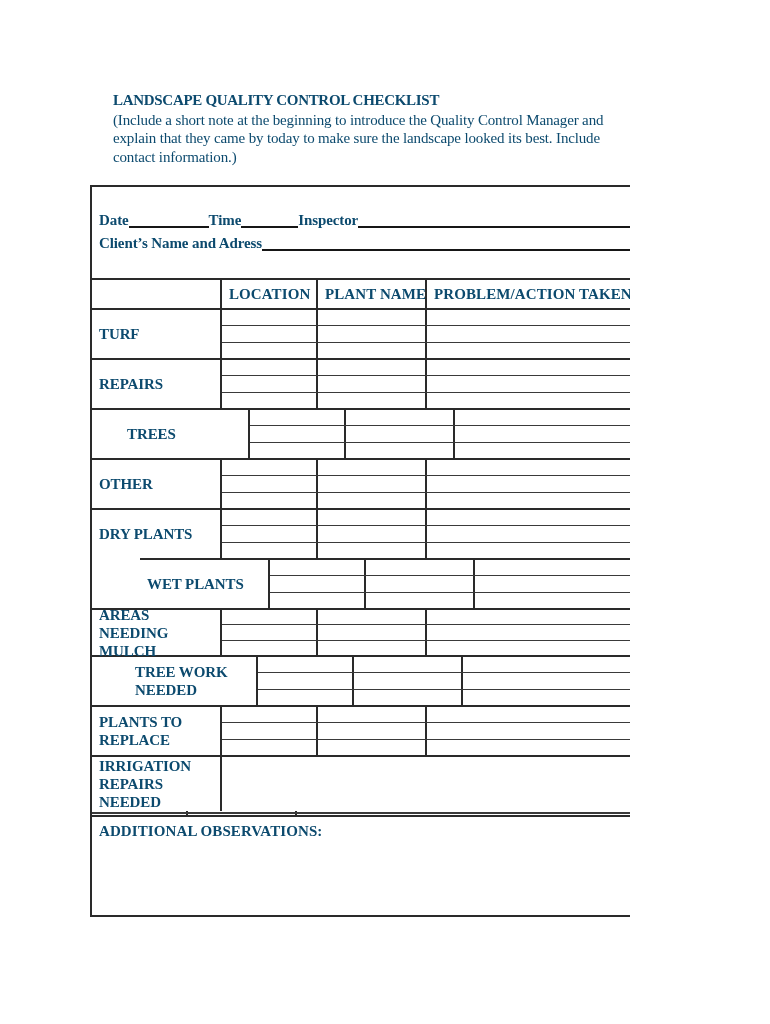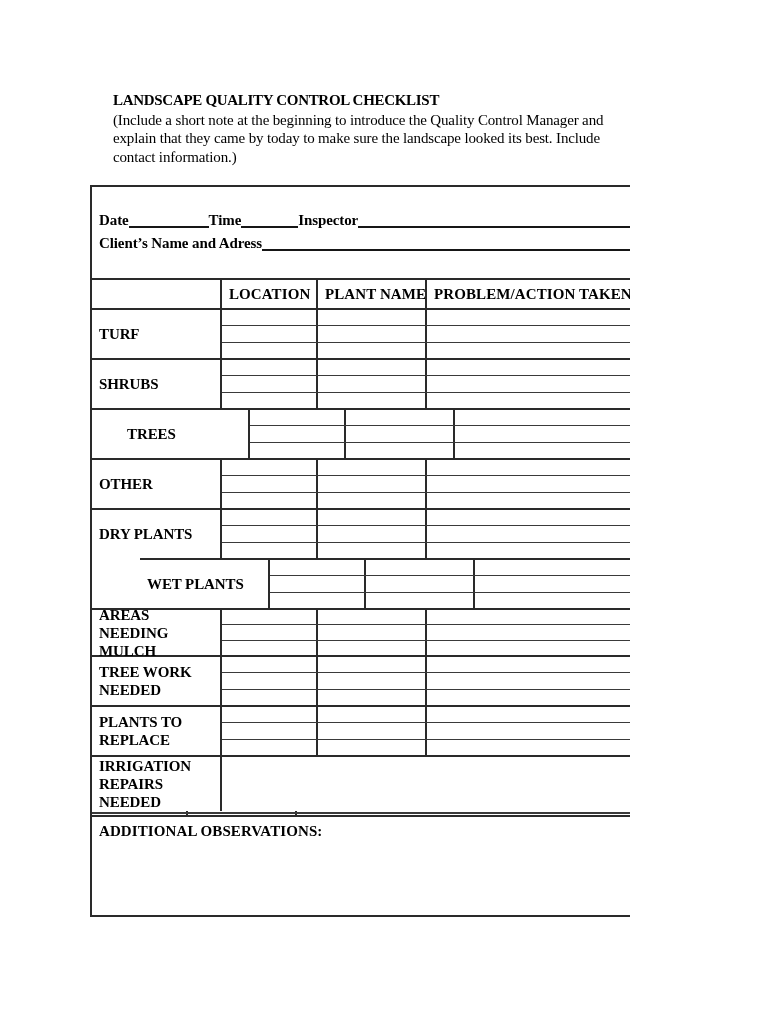--- a/index.html
+++ b/index.html
@@ -2,21 +2,21 @@
 <html><head>
 <meta charset="utf-8">
 <style>
   html, body { margin: 0; padding: 0; background: #ffffff; }
   .page {
     position: relative;
     width: 630px;
     height: 1024px;
     background: #ffffff;
     font-family: "Liberation Serif", "DejaVu Serif", serif;
-    color: #000000;
+    color: #0c4a6e;
     overflow: hidden;
   }
   .doc-title {
     position: absolute;
     left: 113px;
     top: 92px;
     font-size: 15px;
     font-weight: bold;
     letter-spacing: -0.3px;
     white-space: nowrap;
@@ -184,21 +184,21 @@
                 <div class="cell cell-prob"></div>
               </div>
               <div class="sub-row">
                 <div class="cell cell-loc"></div>
                 <div class="cell cell-plant"></div>
                 <div class="cell cell-prob"></div>
               </div>
             </div>
           </div>
           <div class="section" style="height: 50px;">
-            <div class="cat-cell">SHRUBS</div>
+            <div class="cat-cell">REPAIRS</div>
             <div class="sub-col">
               <div class="sub-row">
                 <div class="cell cell-loc"></div>
                 <div class="cell cell-plant"></div>
                 <div class="cell cell-prob"></div>
               </div>
               <div class="sub-row">
                 <div class="cell cell-loc"></div>
                 <div class="cell cell-plant"></div>
                 <div class="cell cell-prob"></div>
@@ -303,21 +303,21 @@
                 <div class="cell cell-plant"></div>
                 <div class="cell cell-prob"></div>
               </div>
               <div class="sub-row">
                 <div class="cell cell-loc"></div>
                 <div class="cell cell-plant"></div>
                 <div class="cell cell-prob"></div>
               </div>
             </div>
           </div>
-          <div class="section" style="height: 50px;">
+          <div class="section" style="height: 50px; padding-left: 36px;">
             <div class="cat-cell">TREE WORK NEEDED</div>
             <div class="sub-col">
               <div class="sub-row">
                 <div class="cell cell-loc"></div>
                 <div class="cell cell-plant"></div>
                 <div class="cell cell-prob"></div>
               </div>
               <div class="sub-row">
                 <div class="cell cell-loc"></div>
                 <div class="cell cell-plant"></div>

